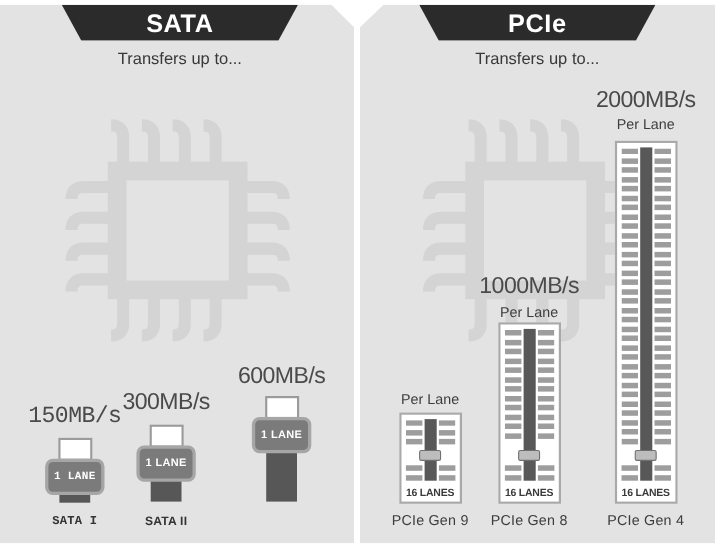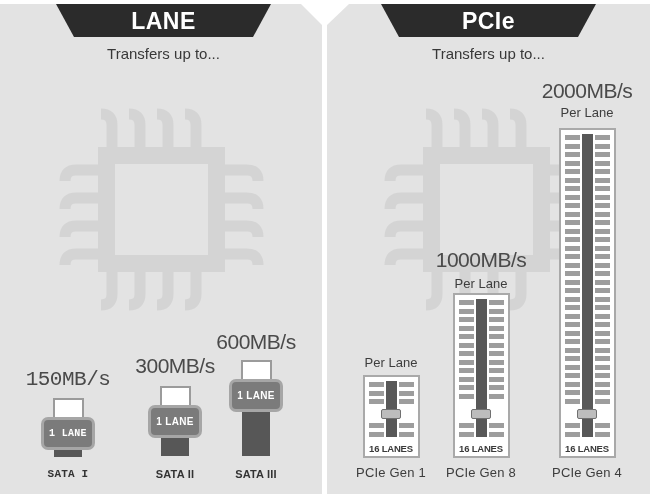--- a/index.html
+++ b/index.html
@@ -17,21 +17,21 @@
   .left .banner{left:56px}.right .banner{left:54px}
   .subtitle{position:absolute;top:41px;width:215px;text-align:center;font-size:15px;color:#383838;}
   .left .subtitle{left:56px}.right .subtitle{left:54px}
 
   .chip{position:absolute;top:103px;}
   .left .chip{left:58px}.right .chip{left:56px}
 
   
   .sata-item{position:absolute;width:110px;}
   .s1{left:13px;top:367px;height:109px;font-family:Liberation Mono, monospace;}
-  .s2{left:120px;top:353px;height:123px;}
+  .s2{left:96px;top:353px;height:123px;}
   .s3{left:201px;top:329px;height:147px;}
   .speed{position:absolute;top:-3px;left:-25px;right:-25px;text-align:center;
          font-size:21px;color:#4a4a4a;letter-spacing:-0.5px;}
   .tab{position:absolute;left:50%;width:31px;margin-left:-15.5px;height:21px;
        background:#fff;border:2px solid #9b9b9b;box-sizing:border-box;}
   .s1 .tab{top:27px}.s2 .tab{top:29px}.s3 .tab{top:27px}
   .conn-body{position:absolute;left:50%;width:54px;margin-left:-27px;height:33px;
        background:#7b7b7b;border:3px solid #a6a6a6;border-radius:7px;box-sizing:border-box;text-align:center;}
   .s1 .conn-body{top:46px}.s2 .conn-body{top:48px}.s3 .conn-body{top:46px}
   .lane{display:block;line-height:27px;font-size:10px;font-weight:bold;color:#fff;letter-spacing:.3px;}
@@ -62,21 +62,21 @@
         font-size:9.5px;font-weight:bold;color:#3a3a3a;letter-spacing:-0.2px;}
   .pcie-item .name{font-weight:normal;font-size:13px;color:#3d3d3d;}
 </style>
 </head>
 <body>
 
 <div class="stage">
 
   <section class="panel left">
     <div class="banner">
-      <span>LANE</span>
+      <span>SATA</span>
     </div>
     <div class="subtitle">Transfers up to...</div>
 
     <svg class="chip" width="220" height="215" viewBox="0 0 220 215">
       <g fill="none" stroke="#d4d4d4">
         <rect x="48.5" y="48.5" width="110" height="108" stroke-width="17"></rect>
         <g stroke-width="11">
           <path d="M54 52 V18 Q54 7 43 7"></path>
             <path d="M82 52 V18 Q82 7 71 7"></path>
           <path d="M110 52 V18 Q110 7 99 7"></path>
@@ -117,21 +117,20 @@
       <div class="name">SATA II</div>
     </div>
 
     <div class="sata-item s3">
       <div class="speed">600MB/s</div>
       <div class="tab"></div>
       <div class="stem"></div>
       <div class="conn-body">
         <span class="lane">1 LANE</span>
       </div>
-      <div class="name">SATA III</div>
     </div>
   </section>
 
   <section class="panel right">
     <div class="banner">
       <span>PCIe</span>
     </div>
     <div class="subtitle">Transfers up to...</div>
 
     <svg class="chip" width="220" height="215" viewBox="0 0 220 215">
@@ -172,21 +171,21 @@
         <div class="bar"></div>
         <div class="notch"></div>
         <div class="pads-lower">
           <i class="pad" style="top:0;left:0"></i>
             <i class="pad" style="top:0;right:0"></i>
           <i class="pad" style="top:9px;left:0"></i>
             <i class="pad" style="top:9px;right:0"></i>
         </div>
         <div class="lanes">16 LANES</div>
       </div>
-      <div class="name">PCIe Gen 1</div>
+      <div class="name">PCIe Gen 9</div>
     </div>
 
     <div class="pcie-item g3">
       <div class="speed">1000MB/s</div>
       <div class="per">Per Lane</div>
       <div class="slot-box">
         <div class="pads-upper">
             <i class="pad" style="top: 0px; left: 0px;"></i>
             <i class="pad" style="top: 0px; right: 0px;"></i>
             <i class="pad" style="top: 8.5px; left: 0px;"></i>

